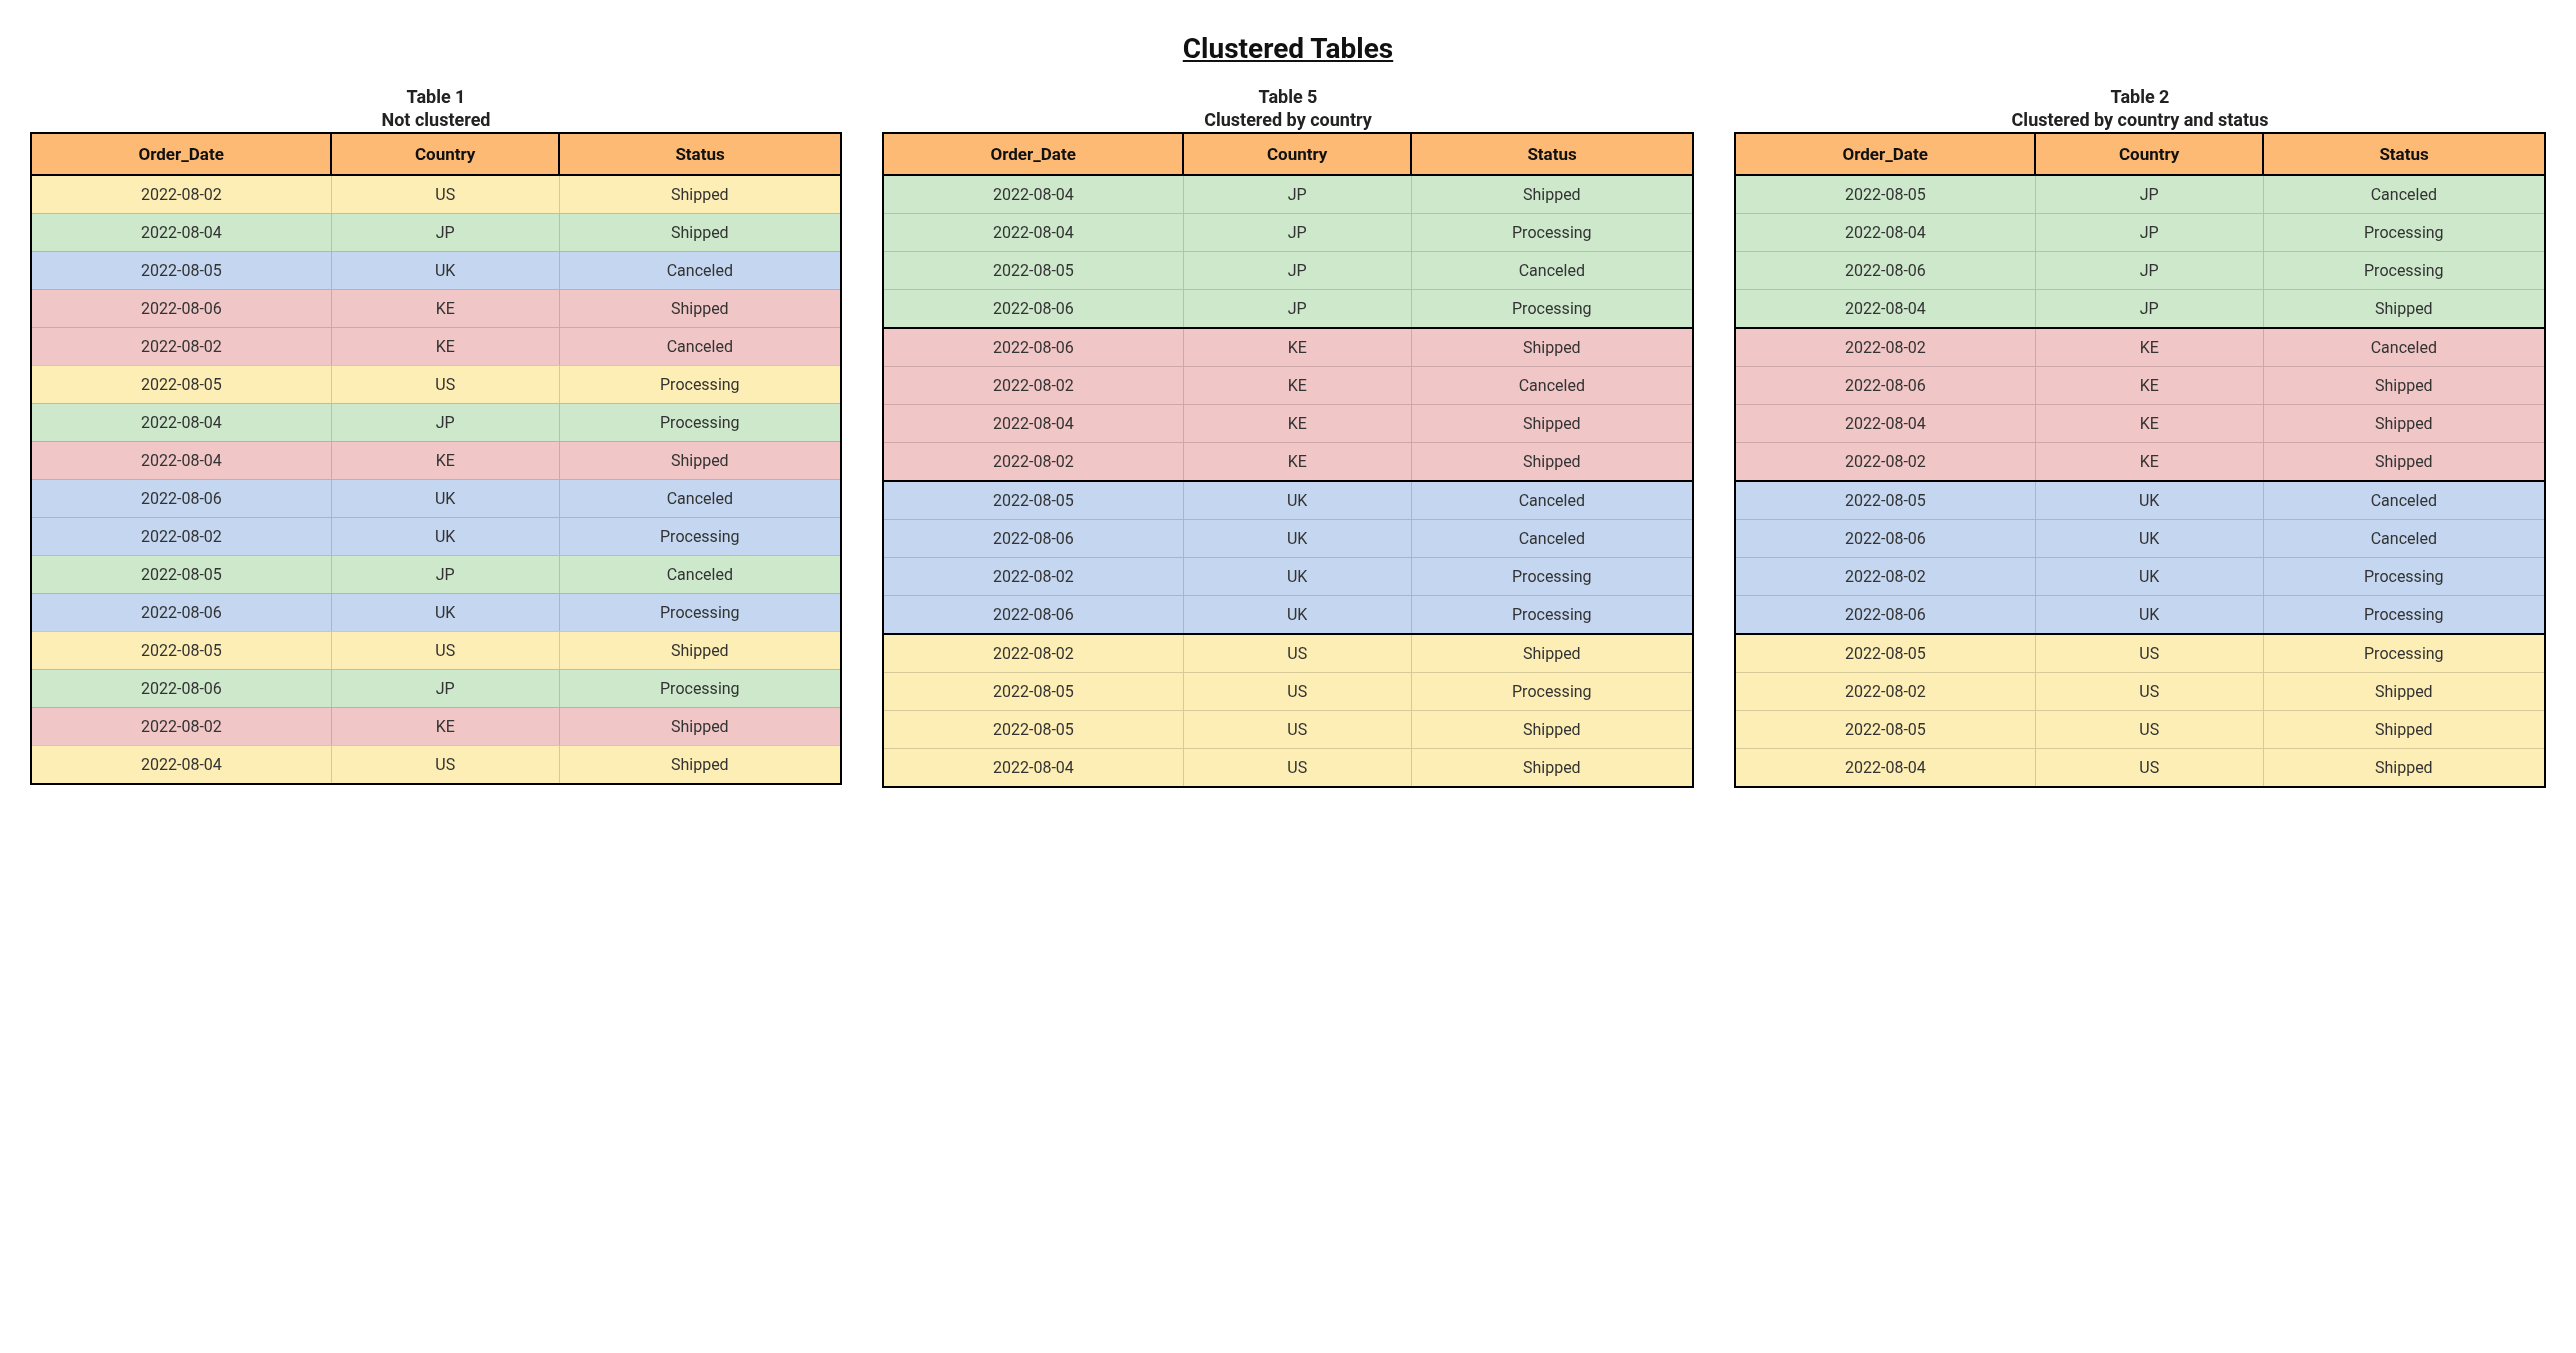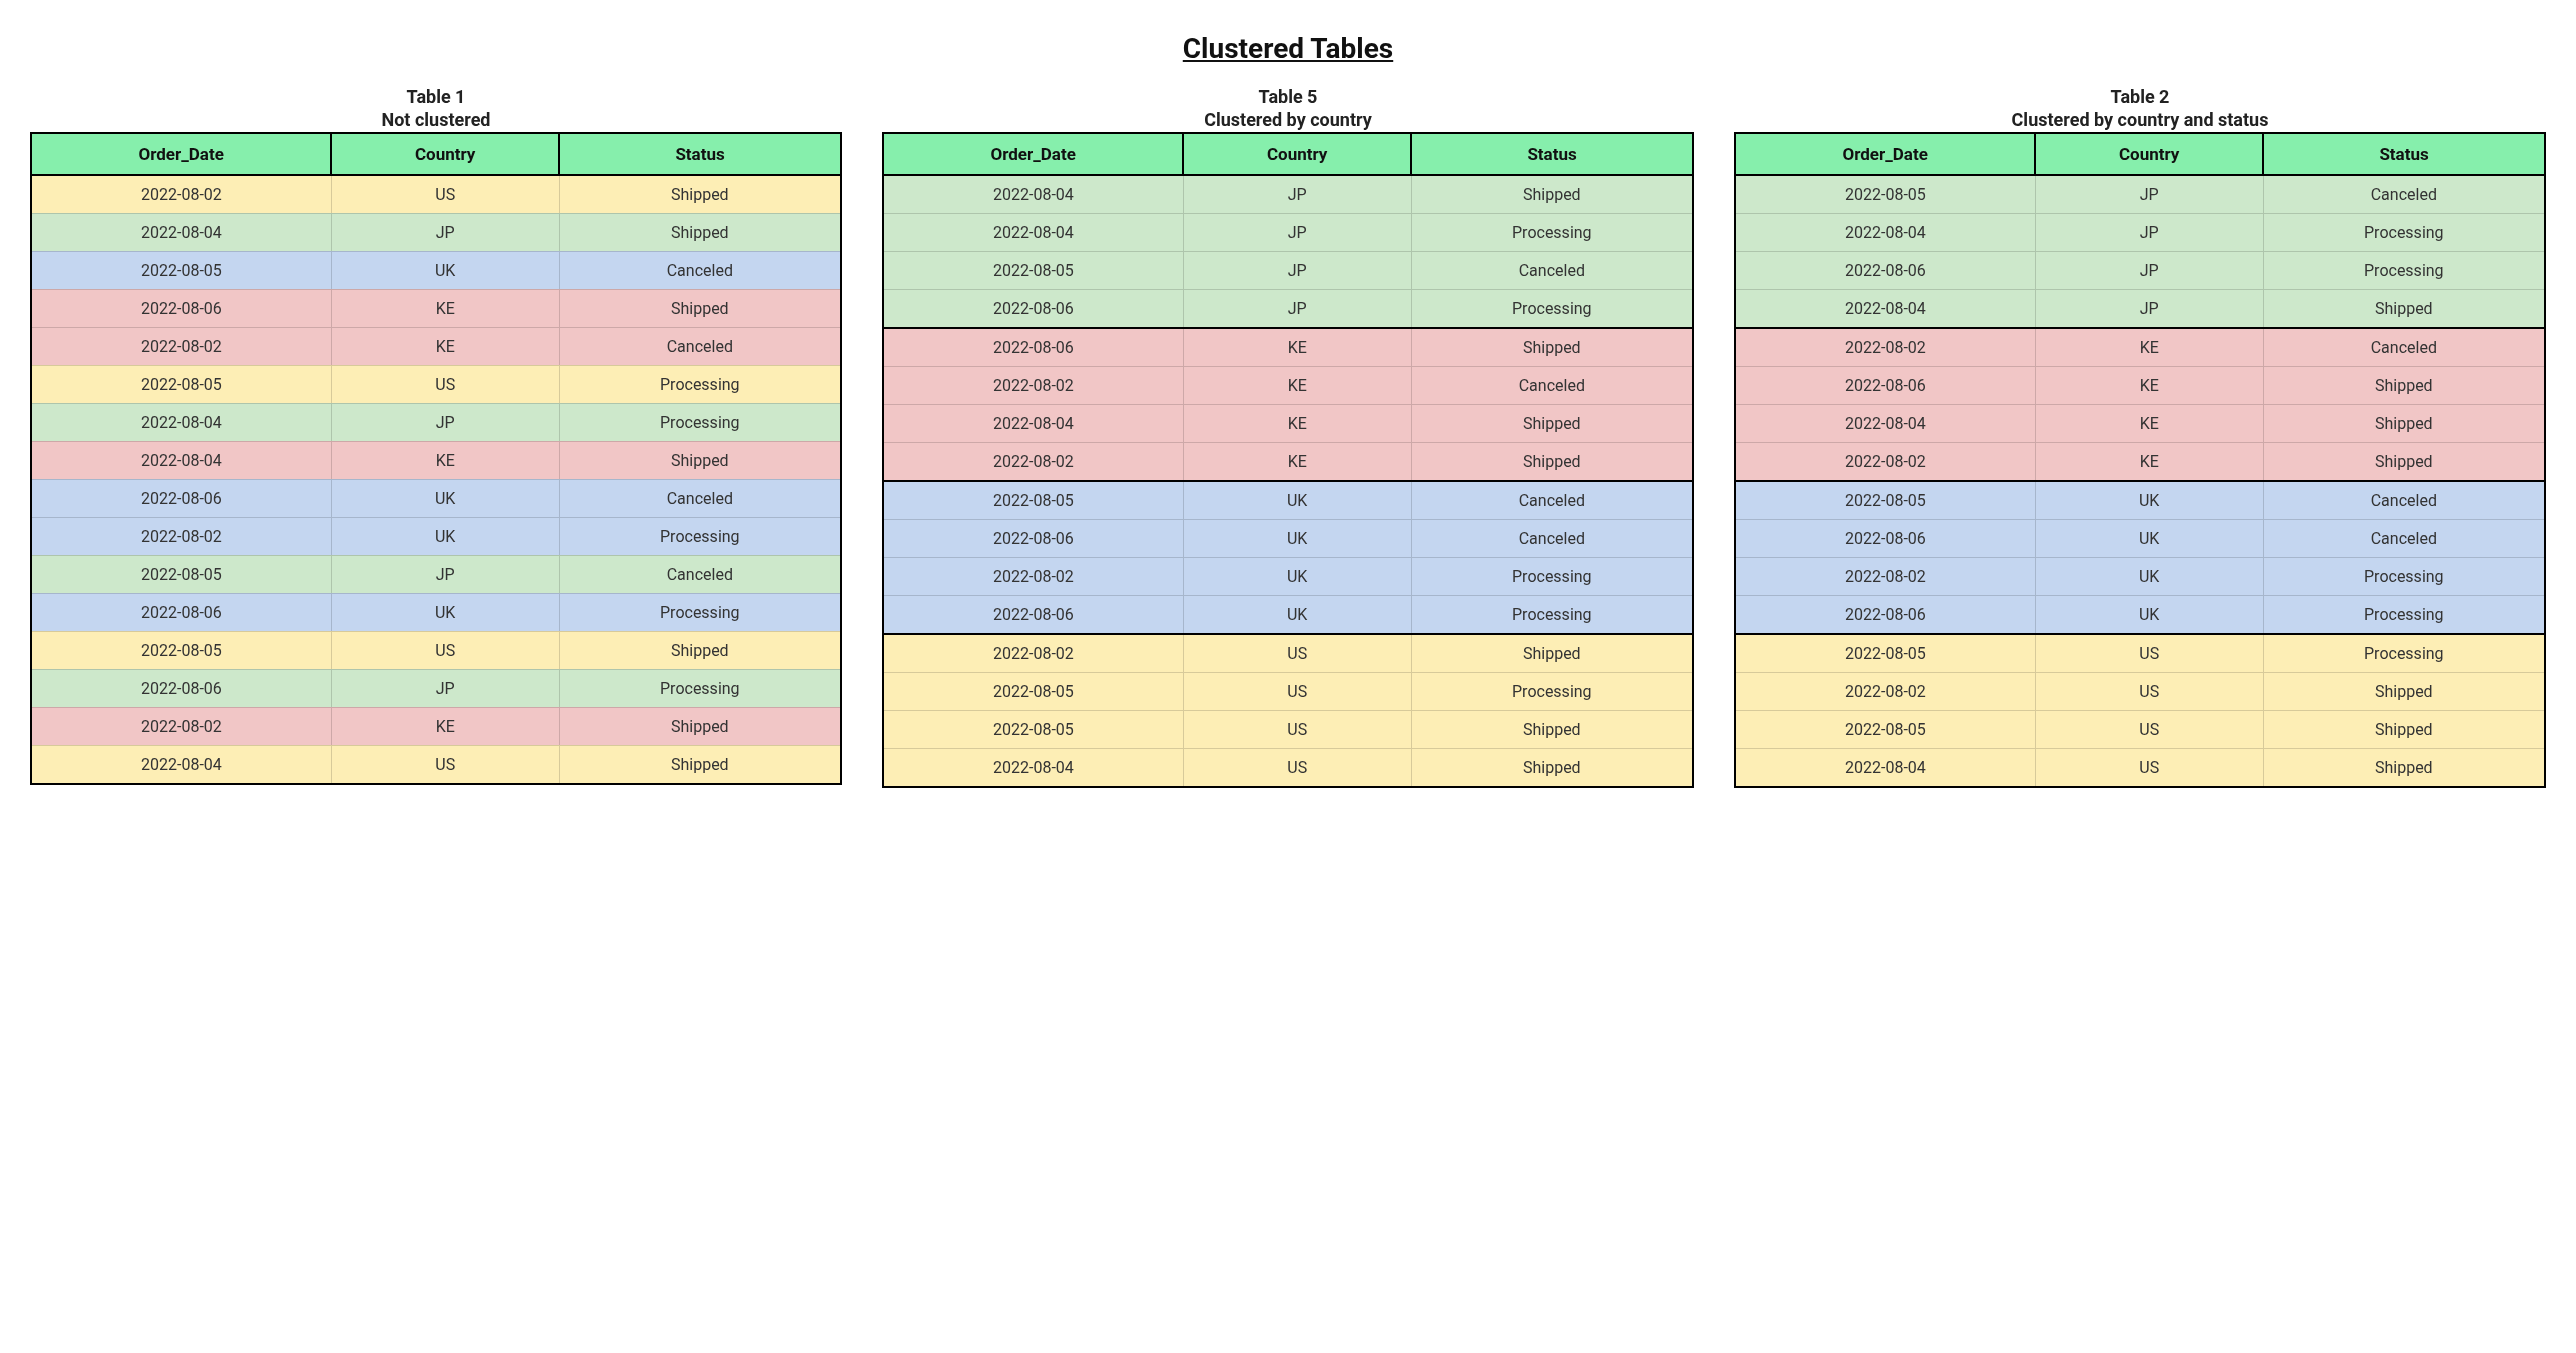--- a/index.html
+++ b/index.html
@@ -35,21 +35,21 @@
     line-height: 1.3;
     white-space: pre-line;
     color: #222;
   }
   table {
     width: 100%;
     border-collapse: collapse;
     border: 2px solid #000;
   }
   th {
-    background: #86efac;
+    background: #fdba74;
     font-weight: 700;
     font-size: 17px;
     padding: 10px 8px;
     border: 2px solid #000;
     text-align: center;
     color: #111;
   }
   td {
     font-size: 16px;
     padding: 9px 8px;

